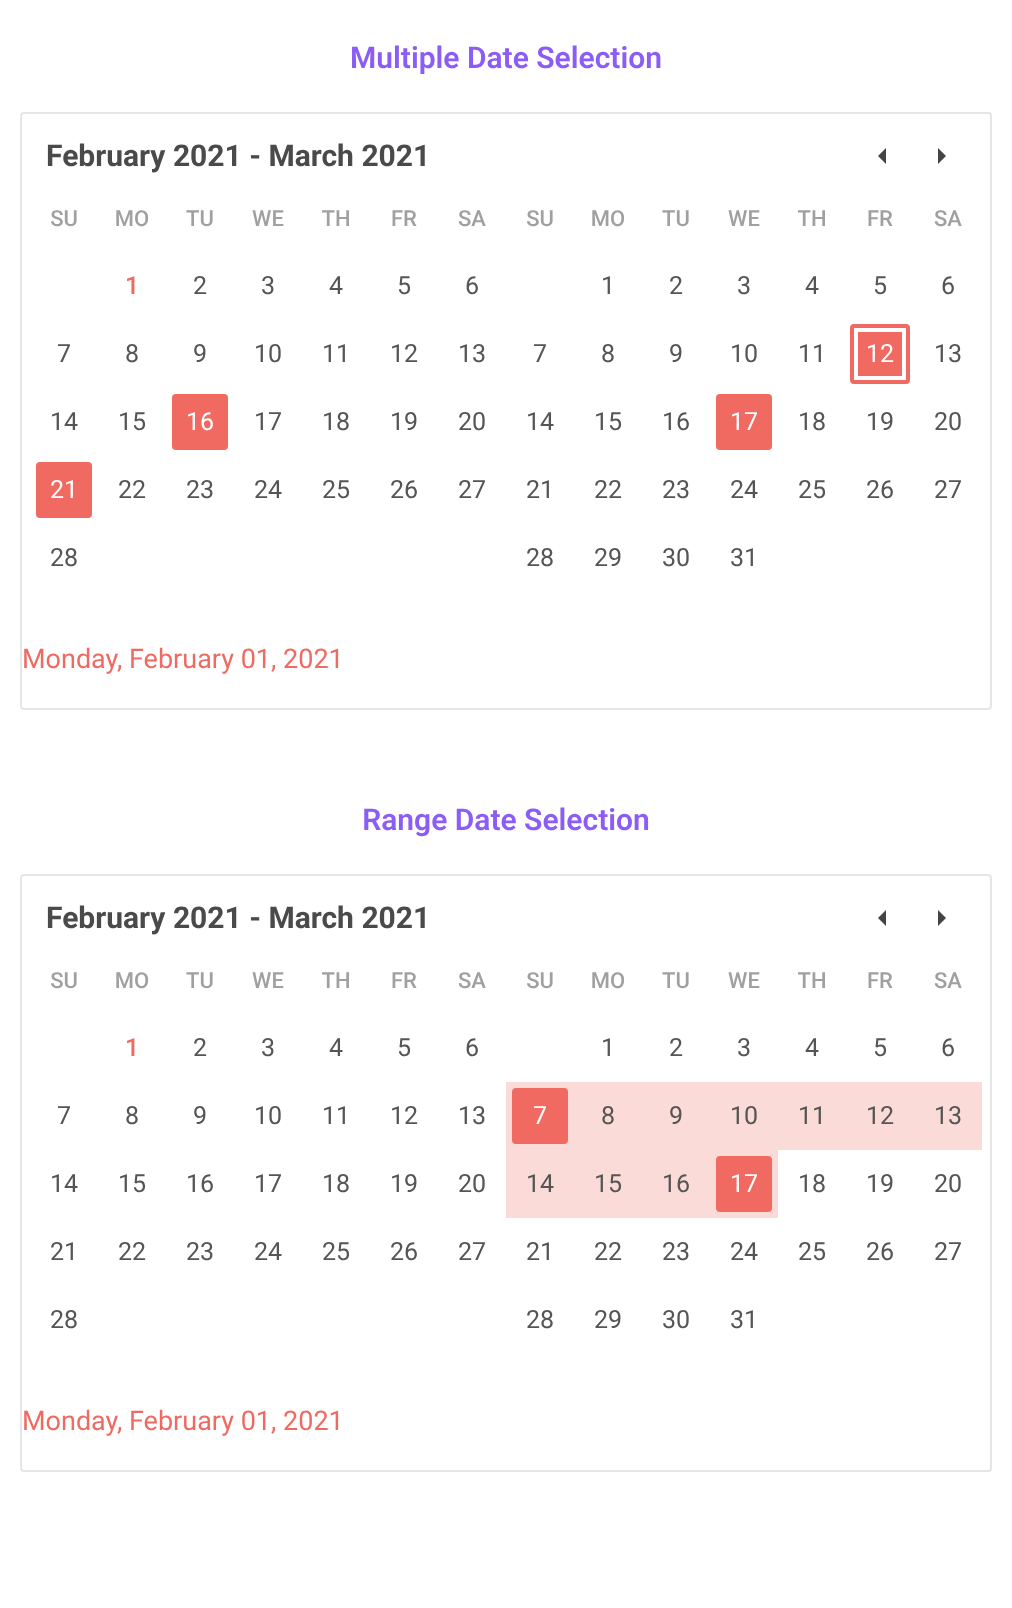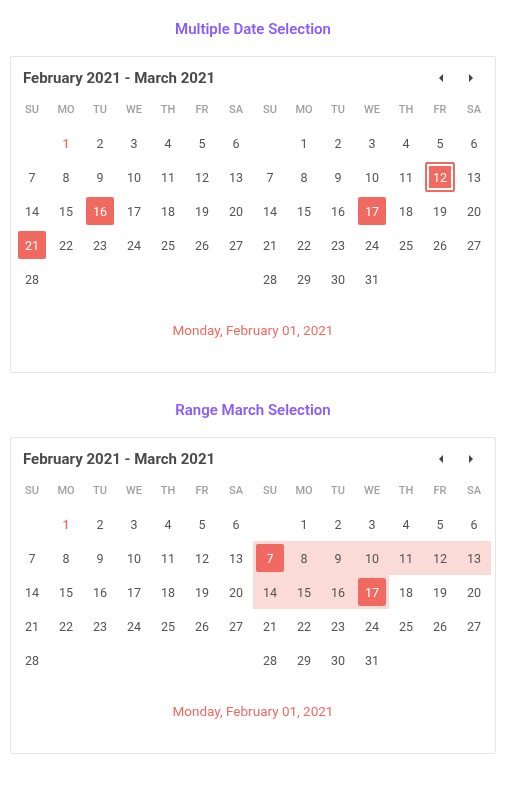--- a/index.html
+++ b/index.html
@@ -13,22 +13,22 @@
     .section-title {
       text-align: center;
       font-weight: 600;
       font-size: 15px;
       color: #8b5cf6;
       margin-bottom: 18px;
     }
     .calendar-card {
       border: 1px solid #e5e5e5;
       border-radius: 2px;
-      margin-bottom: 28px;
-      padding-bottom: 34px;
+      margin-bottom: 46px;
+      padding-bottom: 16px;
     }
     .cal-header {
       display: flex;
       align-items: center;
       justify-content: space-between;
       padding: 12px 16px 10px 12px;
     }
     .cal-title {
       font-weight: 700;
       font-size: 15px;
@@ -90,21 +90,20 @@
       width: 30px; height: 30px;
     }
     .day.in-range {
       background: #fbdbd8;
     }
     .day.range-start .cell, .day.range-end .cell {
       background: #f06a61;
       color: #fff;
     }
     .footer {
-      text-align: center;
       color: #ef6a61;
       font-size: 13.5px;
       padding-top: 26px;
     }
   </style>
 </head>
 <body>
 
 <div class="section-title">Multiple Date Selection</div>
 <div class="calendar-card">
@@ -351,21 +350,21 @@
           </div>
           <div class="day empty"></div>
           <div class="day empty"></div>
           <div class="day empty"></div>
         </div>
       </div>
     </div>
   <div class="footer">Monday, February 01, 2021</div>
 </div>
 
-<div class="section-title">Range March Selection</div>
+<div class="section-title">Range Date Selection</div>
 <div class="calendar-card">
   <div class="cal-header">
     <div class="cal-title">February 2021 - March 2021</div>
     <div class="cal-nav">
       <div class="nav-btn">
         <svg width="8" height="10" viewBox="0 0 8 10">
             <path d="M6 1 L2 5 L6 9 Z" fill="#444"></path>
           </svg>
       </div>
       <div class="nav-btn">

